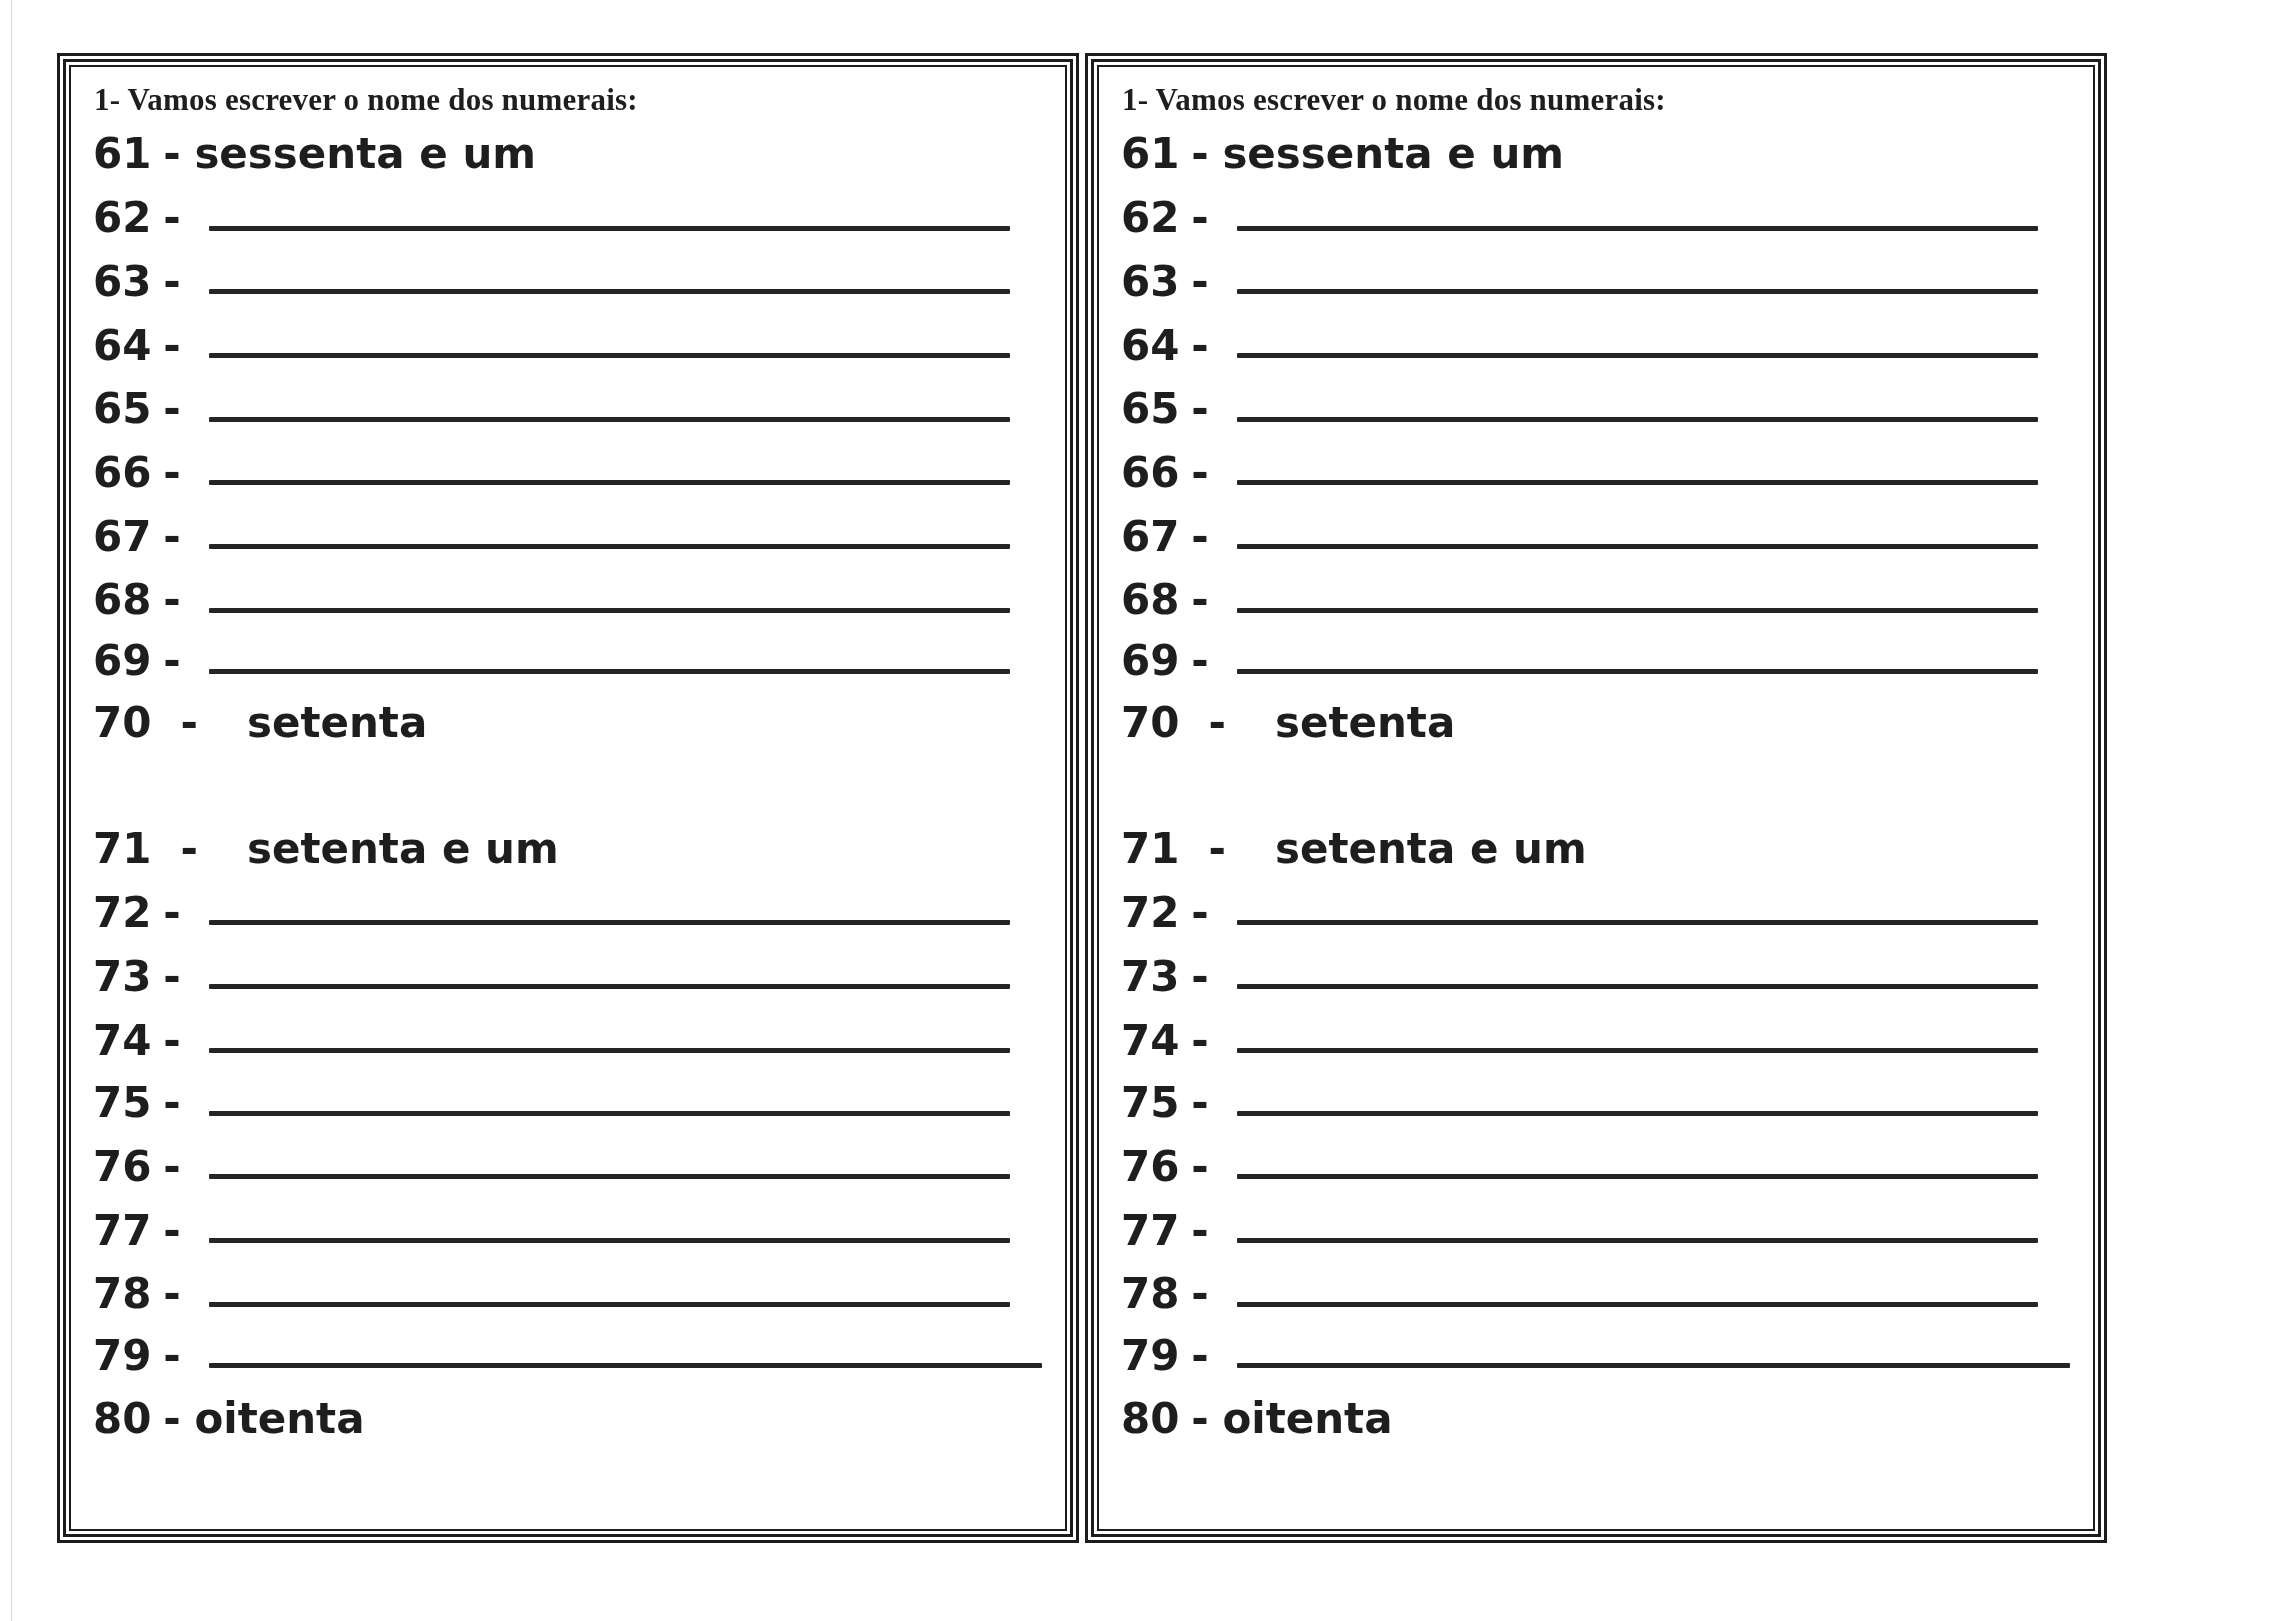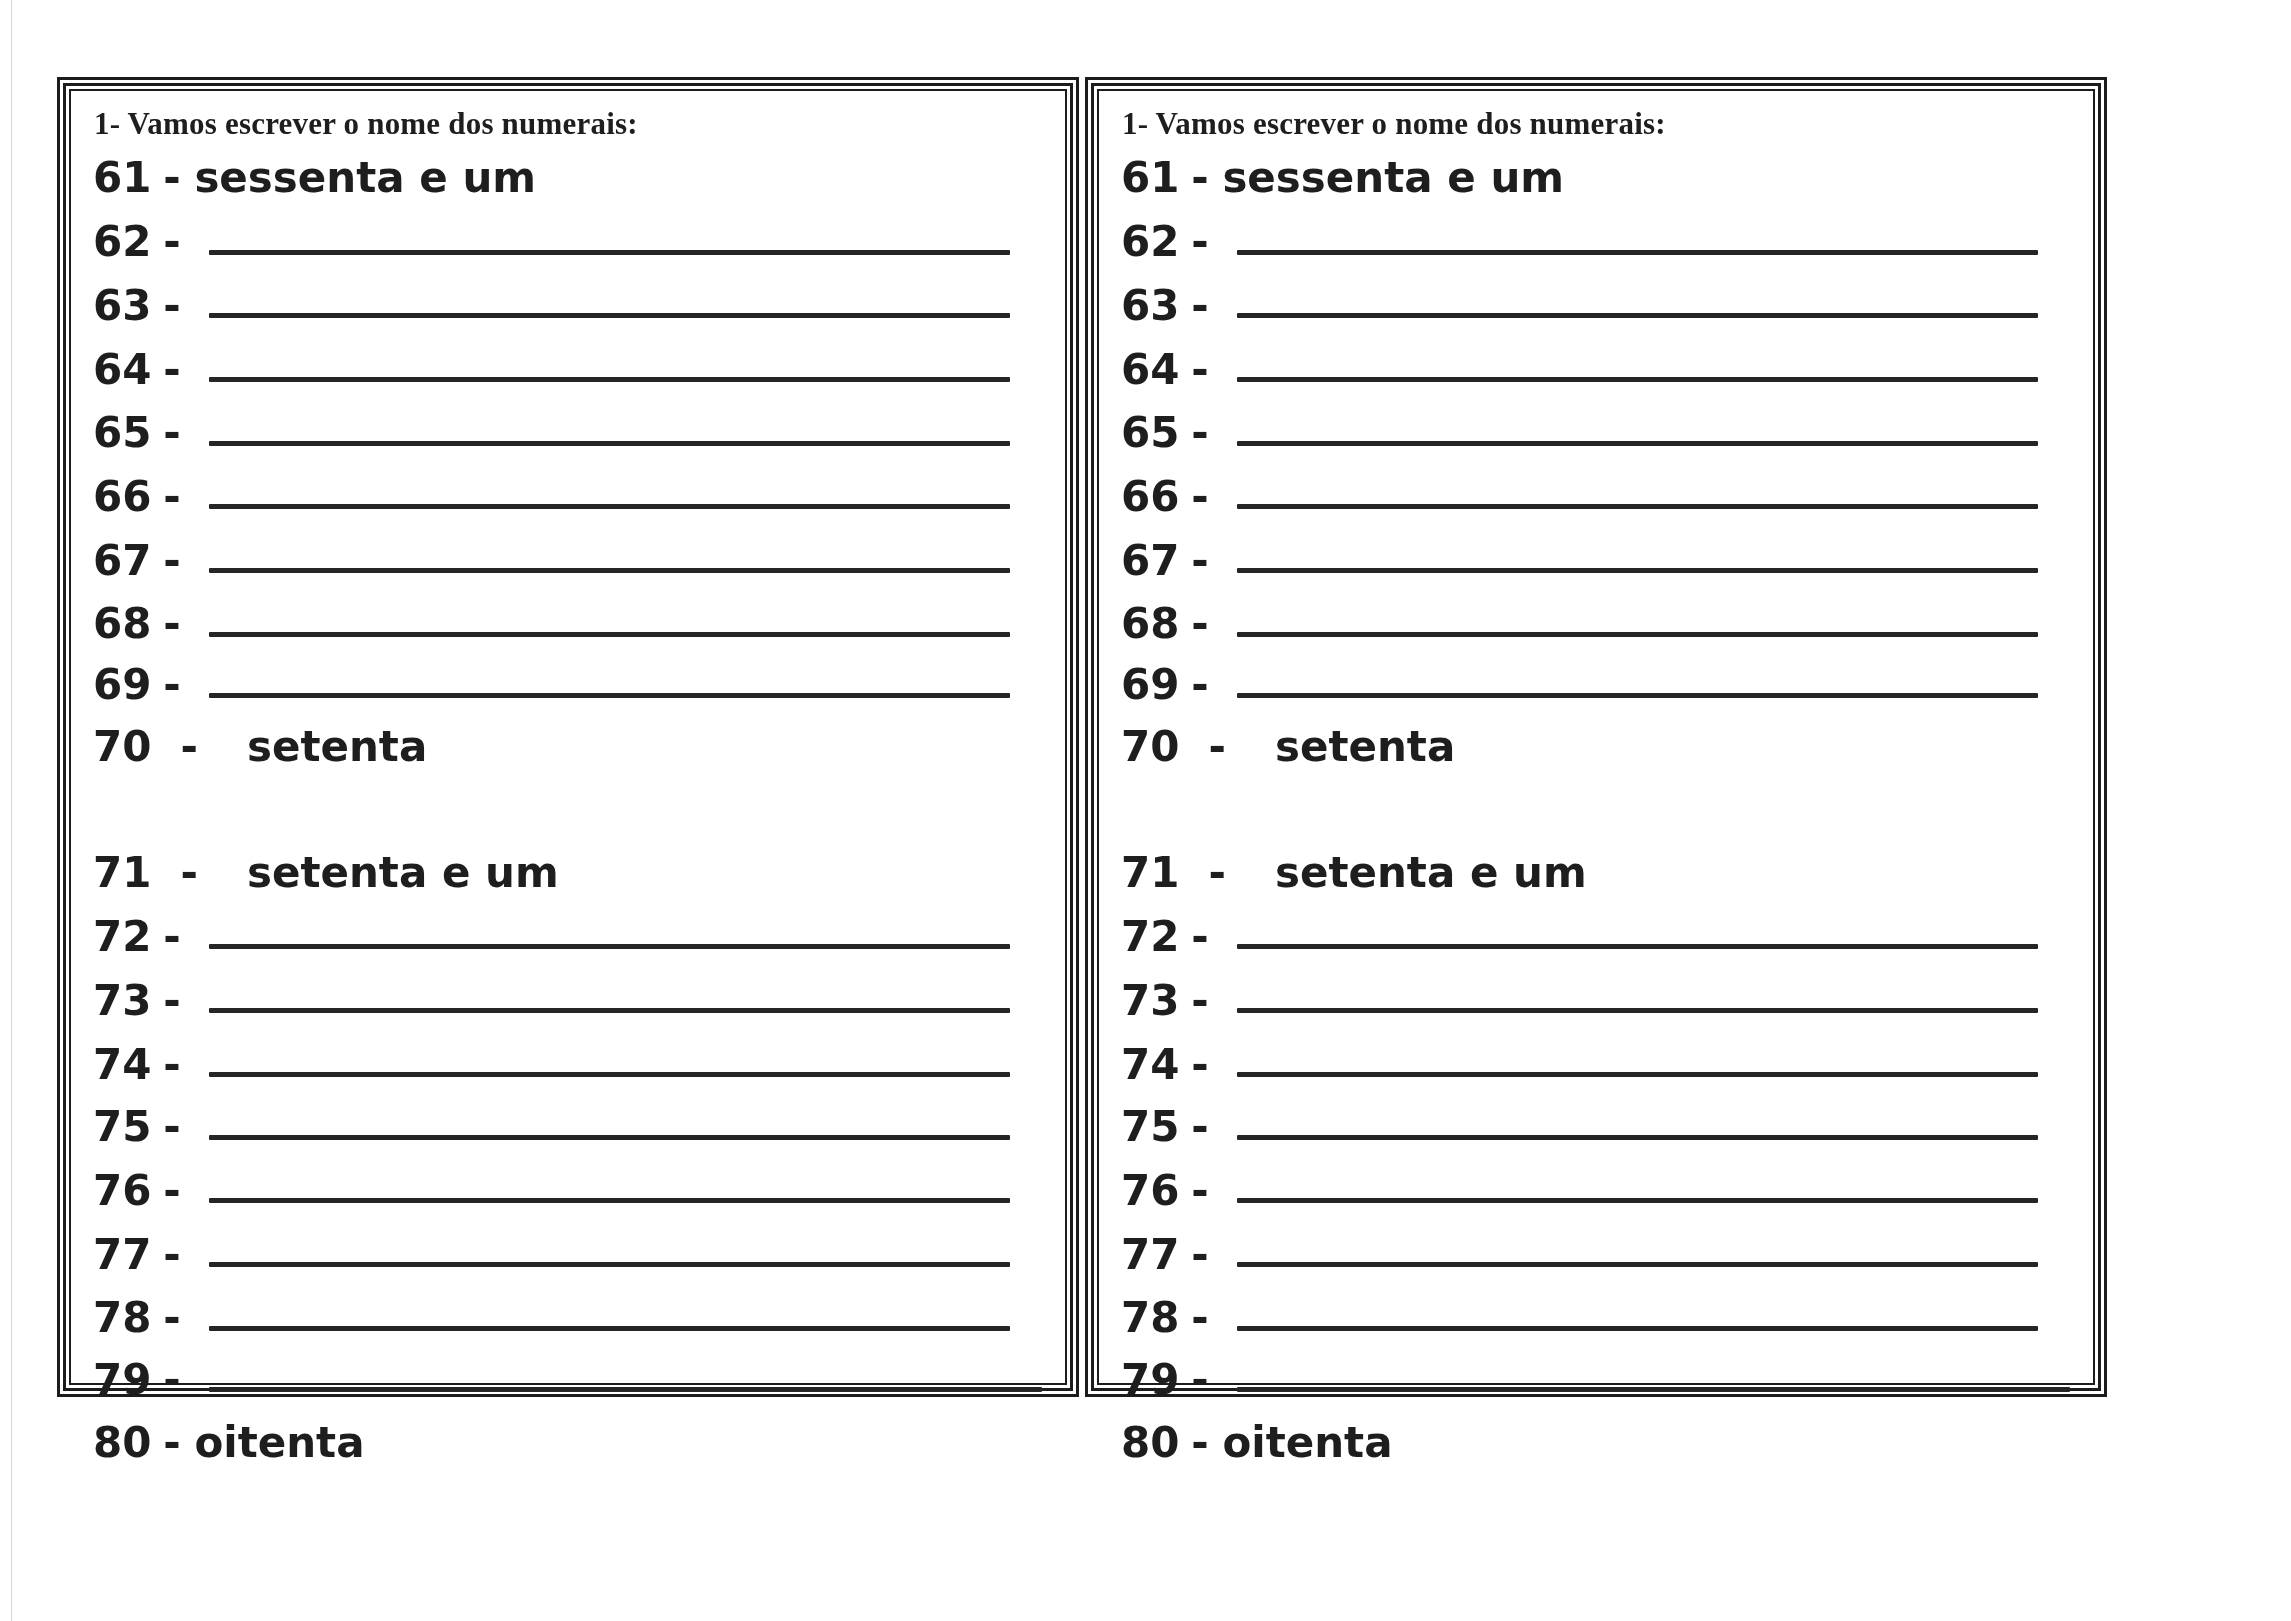--- a/index.html
+++ b/index.html
@@ -20,23 +20,22 @@
       left: 10.8px;
       top: 0;
       width: 1px;
       height: 1621px;
       background: #d8d8dc;
     }
     .panel {
       position: absolute;
       top: 53px;
       width: 1022px;
-      height: 1320px;
+      height: 1490px;
       box-sizing: border-box;
-      margin-top: 24px;
     }
     .panel.left { left: 57px; }
     .panel.right { left: 1085px; }
     
     .b1, .b2, .b3 {
       position: absolute;
       box-sizing: border-box;
     }
     .b1 { inset: 0; border: 3.9px solid #1c1c1c; }
     .b2 { inset: 5.9px; border: 3.9px solid #1c1c1c; }

